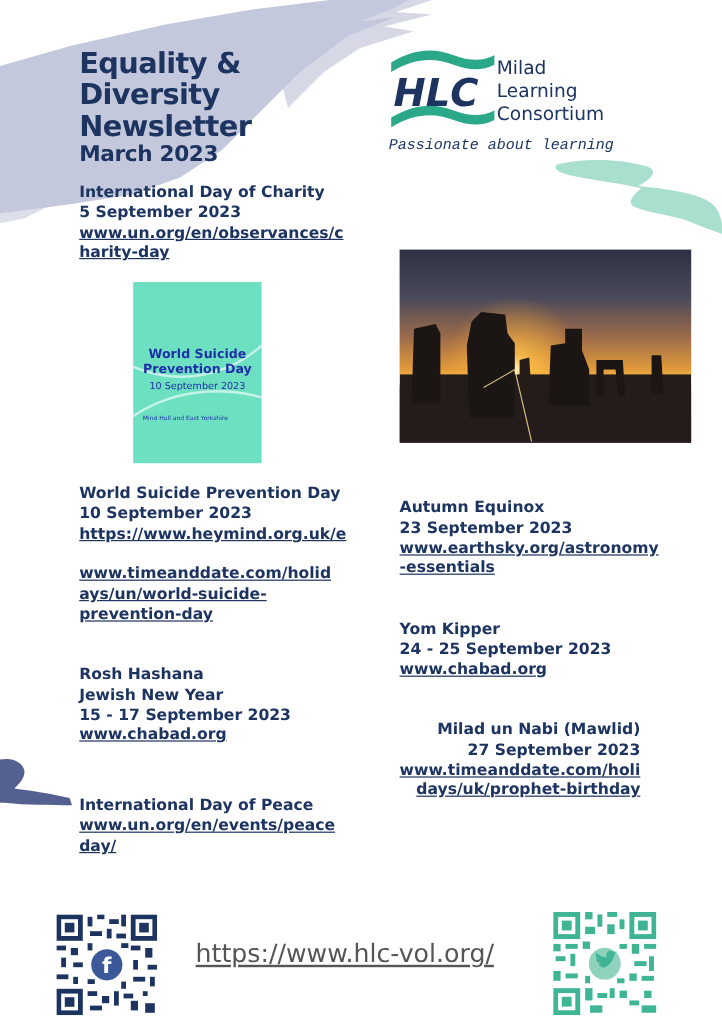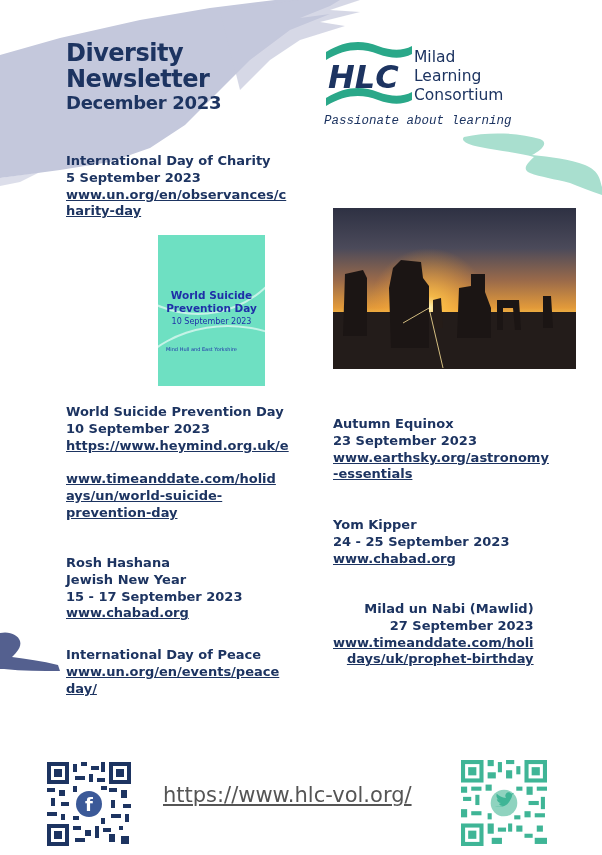--- a/index.html
+++ b/index.html
@@ -17,21 +17,21 @@
     .logo { position: absolute; left: 322px; top: 38px; width: 200px; height: 95px; }
     .logo-mark { position: absolute; left: 0; top: 0; width: 92px; height: 76px; }
     .logo-text { position: absolute; left: 92px; top: 10px; font-family: "DejaVu Sans", sans-serif; font-size: 15.5px; line-height: 19px; color: #1d3461; }
     .logo-tagline { position: absolute; left: 2px; top: 76px; font-family: Liberation Mono, monospace; font-style: italic; font-size: 12.5px; color: #1d3461; white-space: nowrap; }
 
     .entry { position: absolute; font-family: "DejaVu Sans", sans-serif; font-size: 13px; line-height: 16.8px; color: #1d3461; font-weight: 600; }
     .entry .line { display: block; white-space: nowrap; }
     .entry a { display: block; color: #1d3461; text-decoration: underline; white-space: nowrap; }
     .entry .gap { display: block; height: 16.8px; }
 
-    .wspd-poster { position: absolute; left: 111px; top: 235px; width: 107px; height: 151px; background: #6ee0c2; overflow: hidden; margin-left: 47px; }
+    .wspd-poster { position: absolute; left: 111px; top: 235px; width: 107px; height: 151px; background: #6ee0c2; overflow: hidden; }
     .wspd-poster .arc { position: absolute; border: 2px solid rgba(255,255,255,0.6); border-radius: 50%; }
     .wspd-poster .p-title { position: absolute; left: 0; top: 54px; width: 107px; text-align: center; font-weight: bold; color: #1f2fa8; font-size: 10.5px; line-height: 12.5px; }
     .wspd-poster .p-date { position: absolute; left: 0; top: 82px; width: 107px; text-align: center; color: #1f2fa8; font-size: 8px; }
     .wspd-poster .p-org { position: absolute; left: 8px; top: 111px; width: 96px; color: #1f2fa8; font-size: 5px; white-space: nowrap; }
 
     .photo { position: absolute; left: 333px; top: 208px; width: 243px; height: 161px; overflow: hidden;
       background: linear-gradient(180deg, #2e3143 0%, #4b4a5a 25%, #9a6a4a 45%, #e29a3a 62%, #f6c24a 68%, #3a3130 72%, #231e1d 100%); }
 
     .qr { position: absolute; width: 84px; height: 84px; }
     .footer-link { position: absolute; left: 163px; top: 783px; font-family: "DejaVu Sans", sans-serif; font-size: 21px; color: #555555; text-decoration: underline; white-space: nowrap; }
@@ -47,23 +47,24 @@
 
 <svg class="brush-green" viewBox="0 0 142 70">
   <path d="M4,12 C30,6 60,8 80,14 C90,18 80,26 72,30 C90,32 110,34 125,40 C140,46 140,56 142,62 L142,70 C130,66 120,62 110,58 C95,54 80,52 70,48 C60,44 70,36 74,32 C60,28 40,26 20,22 C8,20 0,16 4,12 Z" fill="#a9dfcf"></path>
 </svg>
 
 <svg class="brush-left" viewBox="0 0 62 50">
   <path d="M0,8 C10,6 18,10 20,16 C22,22 16,28 12,32 C26,34 42,36 58,40 L60,46 C42,46 22,46 4,44 L0,44 Z" fill="#54608f"></path>
 </svg>
 
 <div class="title-block">
+  <div class="title-line">Equality &amp;</div>
   <div class="title-line">Diversity</div>
   <div class="title-line">Newsletter</div>
-  <div class="subtitle">December 2023</div>
+  <div class="subtitle">March 2023</div>
 </div>
 
 <div class="logo">
   <svg class="logo-mark" viewBox="0 0 92 76">
     <path d="M4,14 C24,2 40,2 56,8 C70,13 80,13 90,8 L90,16 C80,21 70,21 56,16 C40,10 24,10 4,22 Z" fill="#2aa889"></path>
     <path d="M4,60 C24,48 40,48 56,54 C70,59 80,59 90,54 L90,62 C80,67 70,67 56,62 C40,56 24,56 4,68 Z" fill="#2aa889"></path>
     <text x="6" y="50" font-family="DejaVu Sans, sans-serif" font-weight="bold" font-style="italic" font-size="32" fill="#1d3461">HLC</text>
   </svg>
   <div class="logo-text">
     <div>Milad</div>
@@ -101,21 +102,21 @@
   <a>prevention-day</a>
 </div>
 
 <div class="entry" style="left:66px; top:555px;">
   <span class="line">Rosh Hashana</span>
   <span class="line">Jewish New Year</span>
   <span class="line">15 - 17 September 2023</span>
   <a>www.chabad.org</a>
 </div>
 
-<div class="entry" style="left:66px; top:647px;">
+<div class="entry" style="left:66px; top:664px;">
   <span class="line">International Day of Peace</span>
   <a>www.un.org/en/events/peace</a>
   <a>day/</a>
 </div>
 
 <div class="photo">
   <svg width="243" height="161" viewBox="0 0 243 161">
     <defs>
       <radialGradient id="sun" cx="96" cy="100" r="60" gradientUnits="userSpaceOnUse">
         <stop offset="0" stop-color="#fff6c0" stop-opacity="1"></stop>

